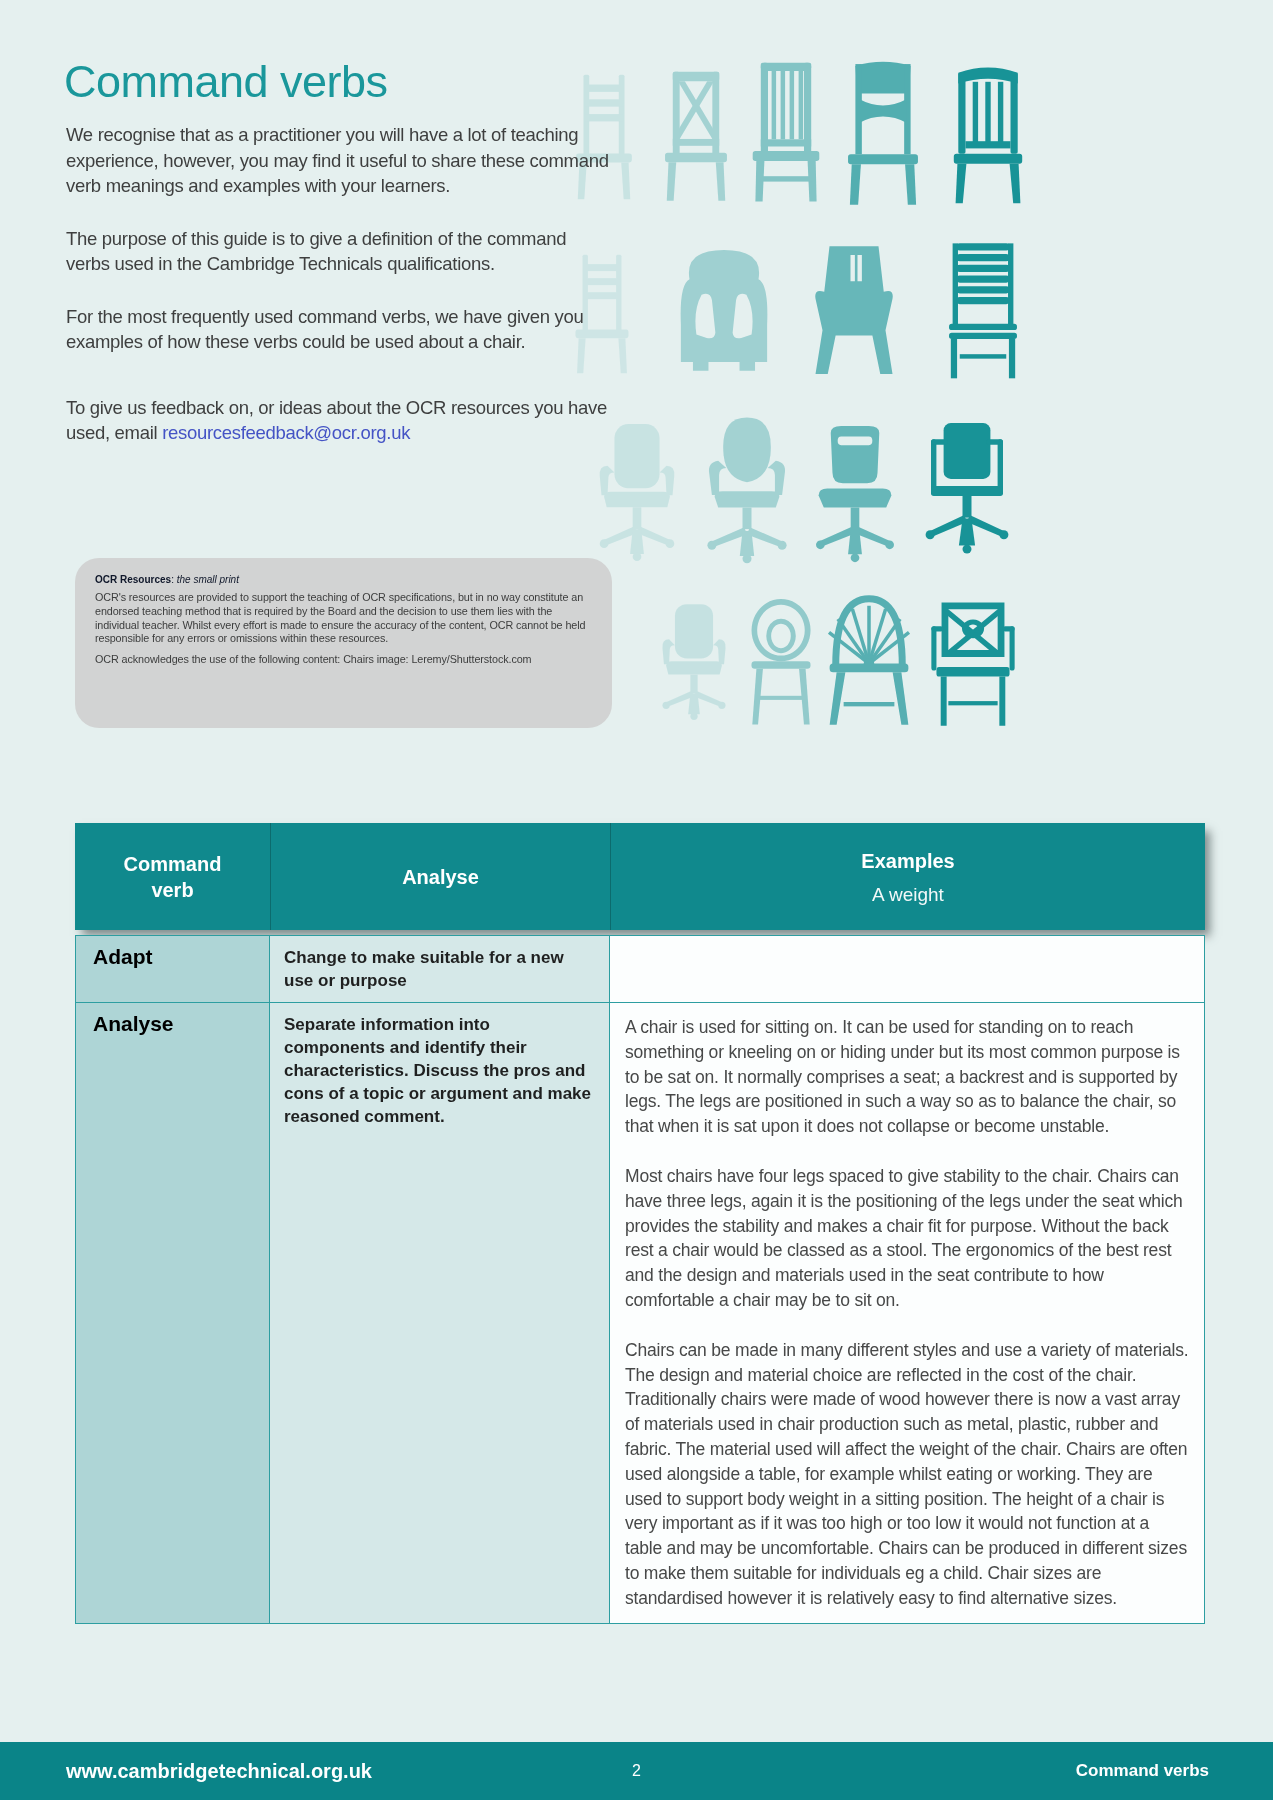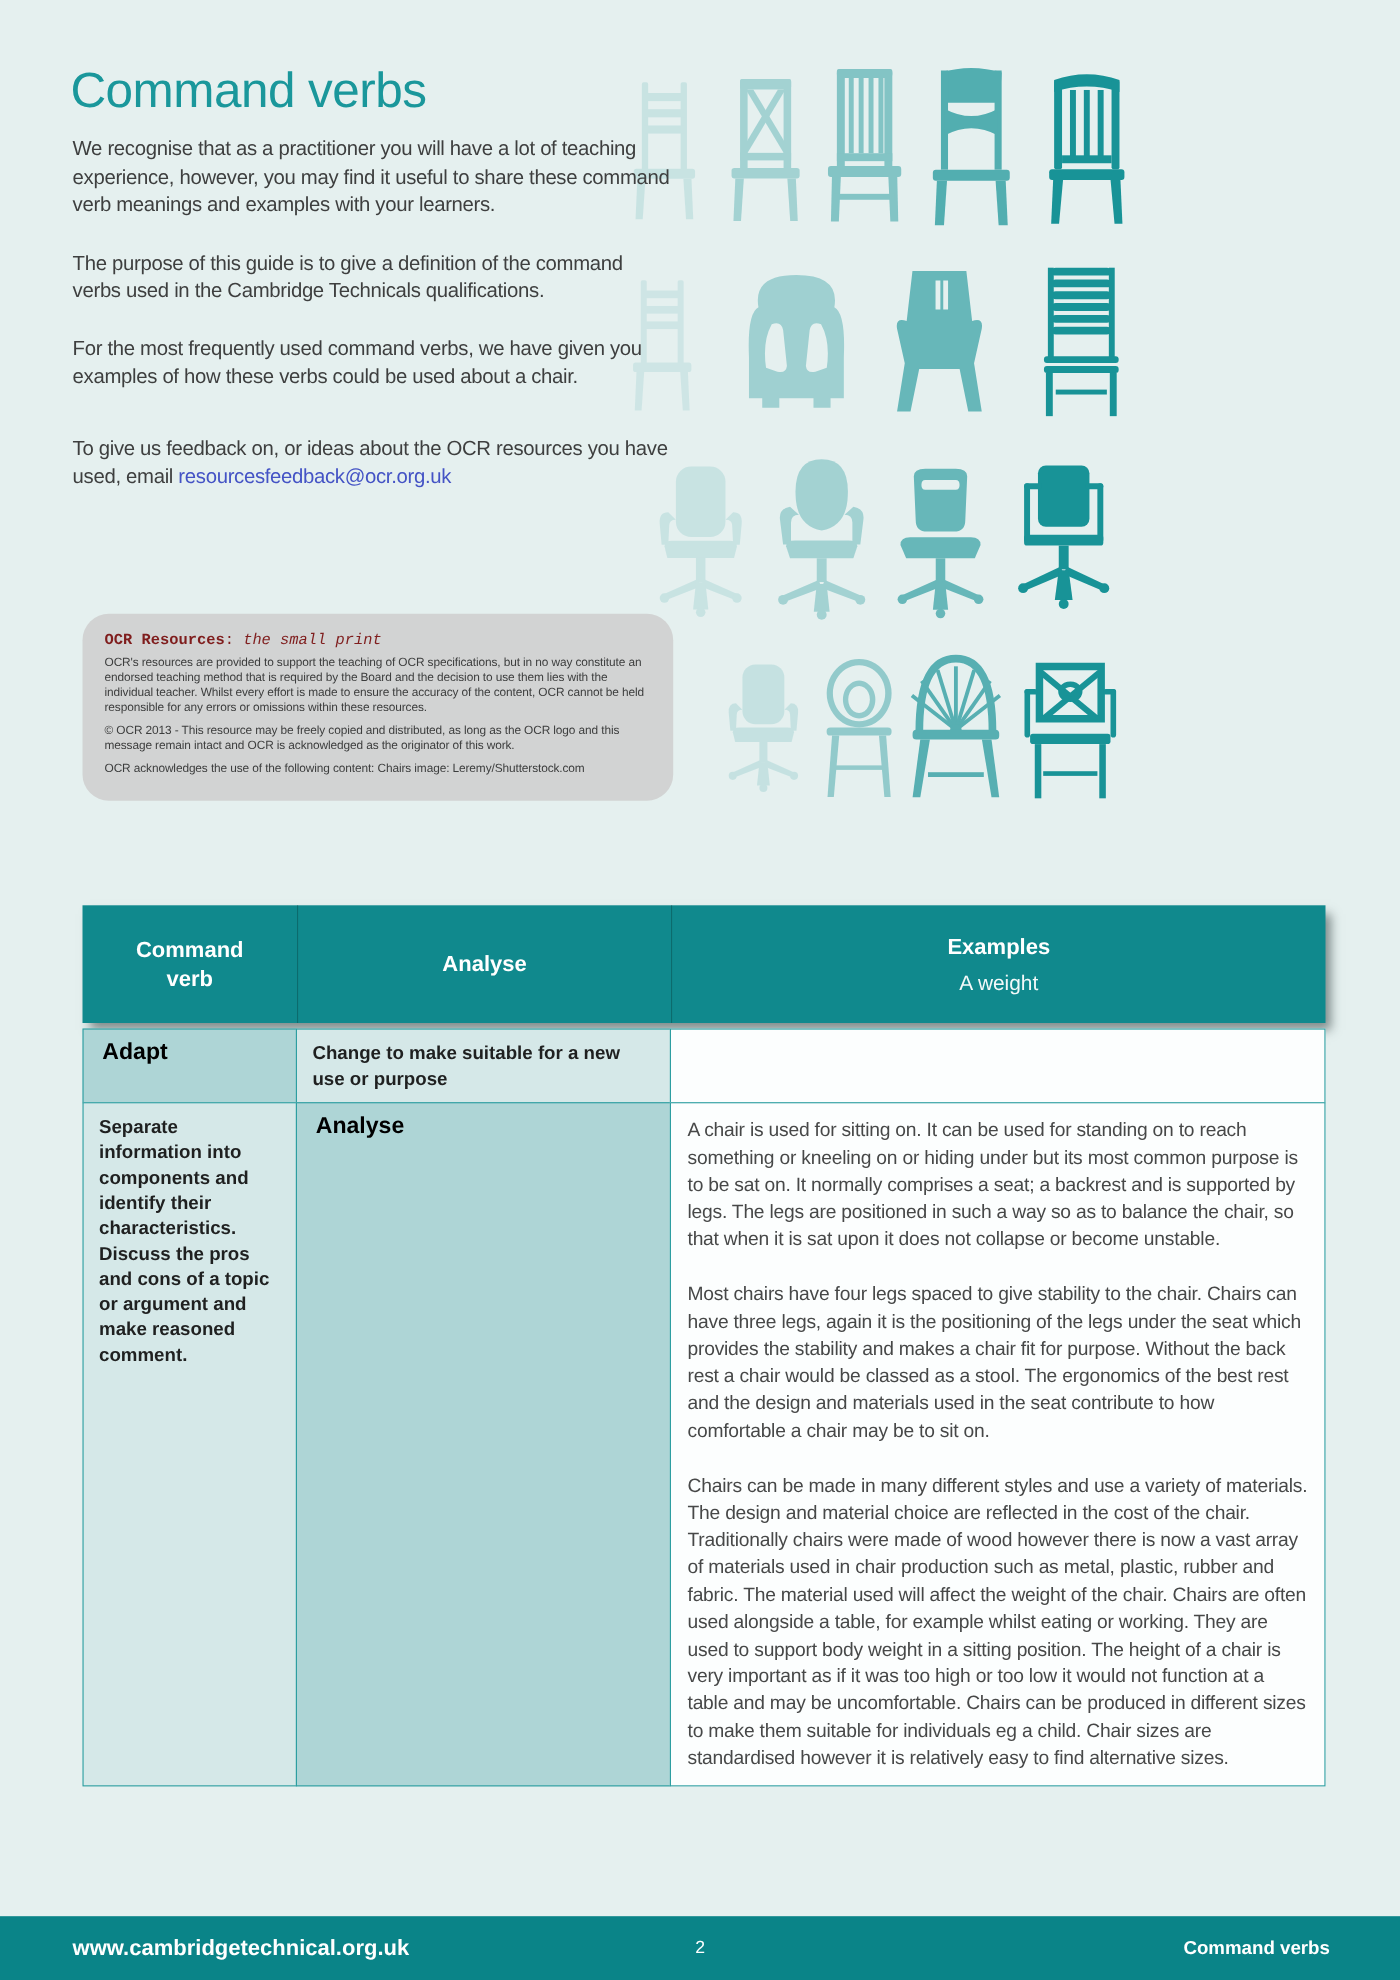--- a/index.html
+++ b/index.html
@@ -25,21 +25,21 @@
   }
   .intro{position:absolute;left:66px;top:122px;width:548px;z-index:2;}
   .intro-p{font-size:18.5px;line-height:25.5px;letter-spacing:-.3px;margin-bottom:27px;color:var(--text-dark);}
   .feedback{margin-top:40px;}
   .email-link{color:var(--link-blue);text-decoration:none;cursor:pointer;}
   
   .smallprint{
     position:absolute;left:75px;top:558px;width:537px;height:170px;border-radius:24px;
     background:var(--smallprint-bg);padding:16px 20px 12px 20px;z-index:3;
   }
-  .sp-head{font-size:14px;margin-bottom:6px;color:#7f1d1d;font-family:Liberation Mono, monospace;}
+  .sp-head{font-size:10px;margin-bottom:6px;color:#0f172a;}
   .sp-head strong{font-weight:700;}
   .sp-head em{font-style:italic;font-weight:400;}
   .sp-p{font-size:10.8px;line-height:13.8px;letter-spacing:-.1px;margin-bottom:7px;color:#3c3d3d;}
   
   .cmd-table{position:absolute;left:75px;top:823px;width:1130px;z-index:2;}
   .thead{
     display:grid;grid-template-columns:195px 340px 595px;height:107px;
     background:var(--header-bg);color:#fff;
     box-shadow:6px 7px 9px -1px rgba(45,60,60,.55);
     margin-bottom:5px;
@@ -308,21 +308,20 @@
       <p class="intro-p">The purpose of this guide is to give a definition of the command verbs used in the Cambridge Technicals qualifications.</p>
       <p class="intro-p">For the most frequently used command verbs, we have given you examples of how these verbs could be used about a chair.</p>
     </div>
   <p class="intro-p feedback"><span>To give us feedback on, or ideas about the OCR resources you have used, email </span><a class="email-link" href="#">resourcesfeedback@ocr.org.uk</a></p>
 </div>
 
 <div class="smallprint">
   <p class="sp-head"><strong>OCR Resources</strong><span>: </span><em>the small print</em></p>
   <div id="sp-list">
       <p class="sp-p">OCR's resources are provided to support the teaching of OCR specifications, but in no way constitute an endorsed teaching method that is required by the Board and the decision to use them lies with the individual teacher.  Whilst every effort is made to ensure the accuracy of the content, OCR cannot be held responsible for any errors or omissions within these resources.</p>
-      <p class="sp-p">© OCR 2013 - This resource may be freely copied and distributed, as long as the OCR logo and this message remain intact and OCR is acknowledged as the originator of this work.</p>
       <p class="sp-p">OCR acknowledges the use of the following content: Chairs image: Leremy/Shutterstock.com</p>
     </div>
 </div>
 
 <div class="cmd-table">
   <div class="thead">
     <div class="hcol">
       <div class="hlabel" style="width:110px;">Command verb</div>
     </div>
     <div class="hcol">
@@ -334,22 +333,22 @@
     </div>
   </div>
   <div class="tbody" id="tbody">
   <div class="trow row-adapt">
     <div class="cell verb-cell">Adapt</div>
     <div class="cell meaning-cell">Change to make suitable for a new use or purpose</div>
     <div class="cell example-cell"></div>
   </div>
 
   <div class="trow row-analyse">
+    <div class="cell verb-cell">Analyse</div>
     <div class="cell meaning-cell">Separate information into components and identify their characteristics. Discuss the pros and cons of a topic or argument and make reasoned comment.</div>
-    <div class="cell verb-cell">Analyse</div>
     <div class="cell example-cell">
           <p class="ex-p">A chair is used for sitting on. It can be used for standing on to reach something or kneeling on or hiding under but its most common purpose is to be sat on.  It normally comprises a seat; a backrest and is supported by legs. The legs are positioned in such a way so as to balance the chair, so that when it is sat upon it does not collapse or become unstable.</p>
           <p class="ex-p">Most chairs have four legs spaced to give stability to the chair. Chairs can have three legs, again it is the positioning of the legs under the seat which provides the stability and makes a chair fit for purpose. Without the back rest a chair would be classed as a stool. The ergonomics of the best rest and the design and materials used in the seat contribute to how comfortable a chair may be to sit on.</p>
           <p class="ex-p">Chairs can be made in many different styles and use a variety of materials. The design and material choice are reflected in the cost of the chair. Traditionally chairs were made of wood however there is now a vast array of materials used in chair production such as metal, plastic, rubber and fabric. The material used will affect the weight of the chair. Chairs are often used alongside a table, for example whilst eating or working. They are used to support body weight in a sitting position. The height of a chair is very important as if it was too high or too low it would not function at a table and may be uncomfortable. Chairs can be produced in different sizes to make them suitable for individuals eg a child. Chair sizes are standardised however it is relatively easy to find alternative sizes.</p>
         </div>
   </div>
 </div>
 </div>
 
 <div class="footer">

